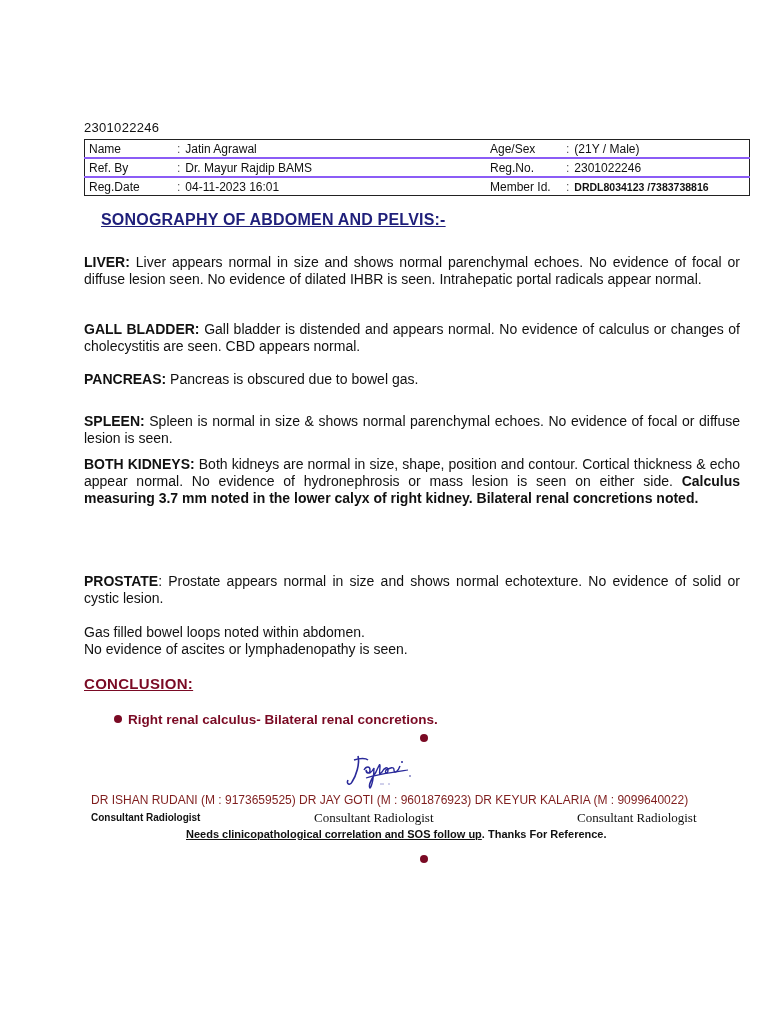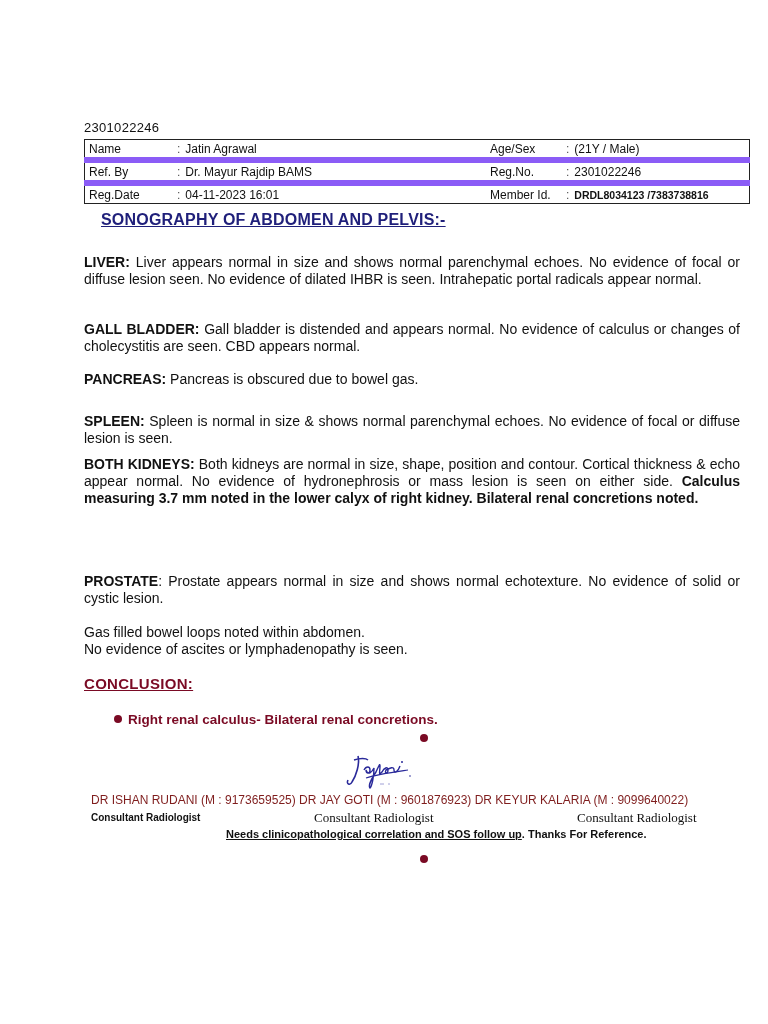--- a/index.html
+++ b/index.html
@@ -2,21 +2,21 @@
 <html><head>
 <meta charset="utf-8">
 <style>
   html, body { margin:0; padding:0; background:#ffffff; }
   body { width:768px; height:1024px; position:relative; overflow:hidden; color:#111; }
   .page { position:absolute; left:0; top:0; width:768px; height:756px; }
 
   .regnum { position:absolute; left:84px; top:120px; font-family:"Liberation Sans", sans-serif; font-size:13px; color:#111; letter-spacing:0.3px; }
 
   .info-table { position:absolute; left:84px; top:139px; width:666px; border:1px solid #222; border-collapse:collapse; font-family:"Liberation Sans", sans-serif; font-size:12px; color:#111; }
-  .info-table td { height:17px; padding:0 4px; border-bottom:6px solid #8b5cf6; white-space:nowrap; vertical-align:middle; }
+  .info-table td { height:17px; padding:0 4px; border-bottom:2px solid #8b5cf6; white-space:nowrap; vertical-align:middle; }
   .info-table tr:last-child td { border-bottom:none; }
   .info-table td.label { width:80px; }
   .info-table td.value { width:305px;margin-left:28px; }
   .info-table td.label2 { width:68px; }
   .info-table .colon { color:#555; margin-right:5px; }
   .info-table .bold-small { font-weight:bold; font-size:10.5px; }
 
   .title { position:absolute; left:84px; top:211px; font-family:"Liberation Sans", sans-serif; font-weight:bold; font-size:16px; color:#1f1f7a; text-decoration:underline; letter-spacing:0.2px;margin-left:17px; }
 
   .section { position:absolute; left:84px; width:656px; font-family:"Liberation Sans", sans-serif; font-size:14px; line-height:17px; color:#111; text-align:justify; }
@@ -29,21 +29,21 @@
 
   .signature { position:absolute; left:344px; top:750px; }
 
   .doctors { position:absolute; left:91px; top:793px; font-family:"Liberation Sans", sans-serif; font-weight:normal; font-size:12px; color:#7f1d1d; white-space:nowrap; }
   .roles { position:absolute; top:810px; font-size:11px; color:#111; white-space:nowrap; }
   .role1 { left:91px; font-family:"Liberation Sans", sans-serif; font-weight:bold; font-size:10px; top:812px; }
   .role2 { left:314px; font-family:"Liberation Serif", serif; font-size:13px; }
   .role3 { left:577px; font-family:"Liberation Serif", serif; font-size:13px; }
 
   .footer-note { position:absolute; left:186px; top:828px; font-family:"Liberation Sans", sans-serif; font-weight:bold; font-size:11px; color:#111; white-space:nowrap; }
-  .footer-note u { text-decoration:underline;margin-left:40px; }
+  .footer-note u { text-decoration:underline; }
 </style>
 </head>
 <body>
 
 <div class="page">
 
   <div class="regnum">2301022246</div>
 
   <table class="info-table">
     <tbody>

